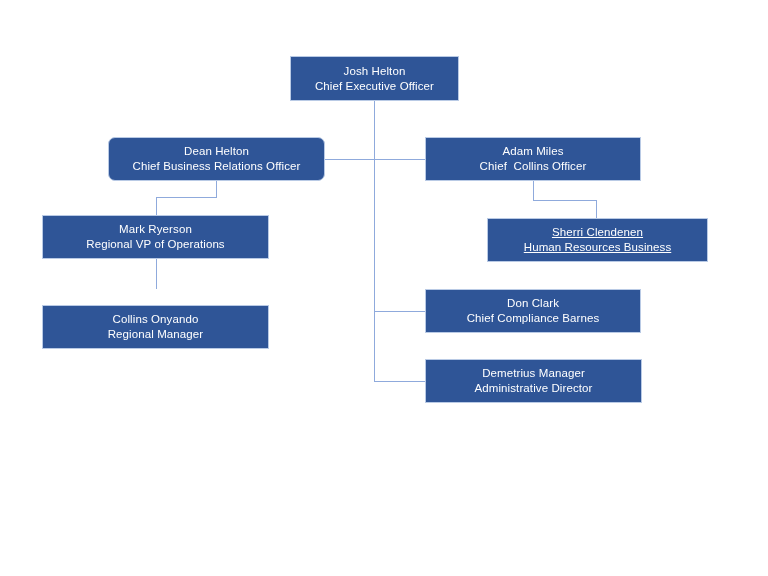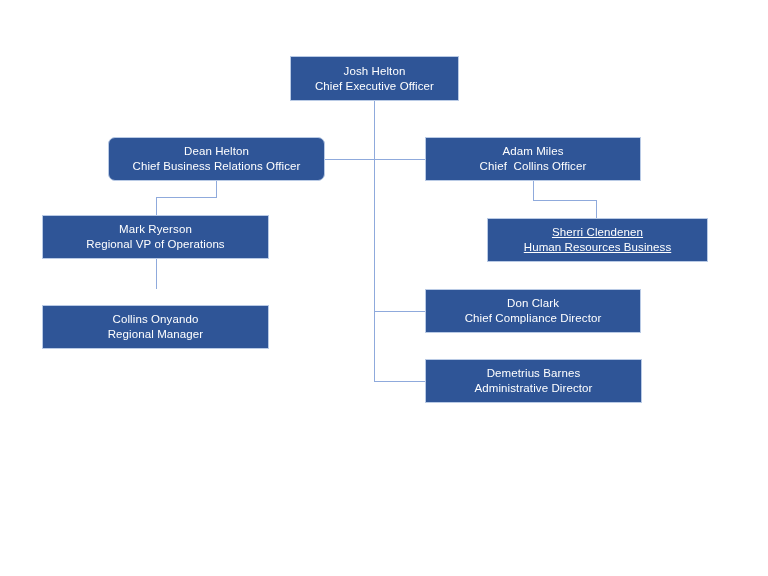--- a/index.html
+++ b/index.html
@@ -99,21 +99,21 @@
     <span class="title">Human Resources Business</span>
   </div>
 
   <div class="node" style="left:42px; top:285px; width:227px; height:44px;margin-top:20px;">
     <span class="name">Collins Onyando</span>
     <span class="title">Regional Manager</span>
   </div>
 
   <div class="node" style="left:425px; top:289px; width:216px; height:44px;">
     <span class="name">Don Clark</span>
-    <span class="title">Chief Compliance Director</span>
+    <span class="title">Chief Compliance Barnes</span>
   </div>
 
   <div class="node" style="left:425px; top:359px; width:217px; height:44px;">
-    <span class="name">Demetrius Barnes</span>
+    <span class="name">Demetrius Manager</span>
     <span class="title">Administrative Director</span>
   </div>
 
 </div>
 
 </body></html>

